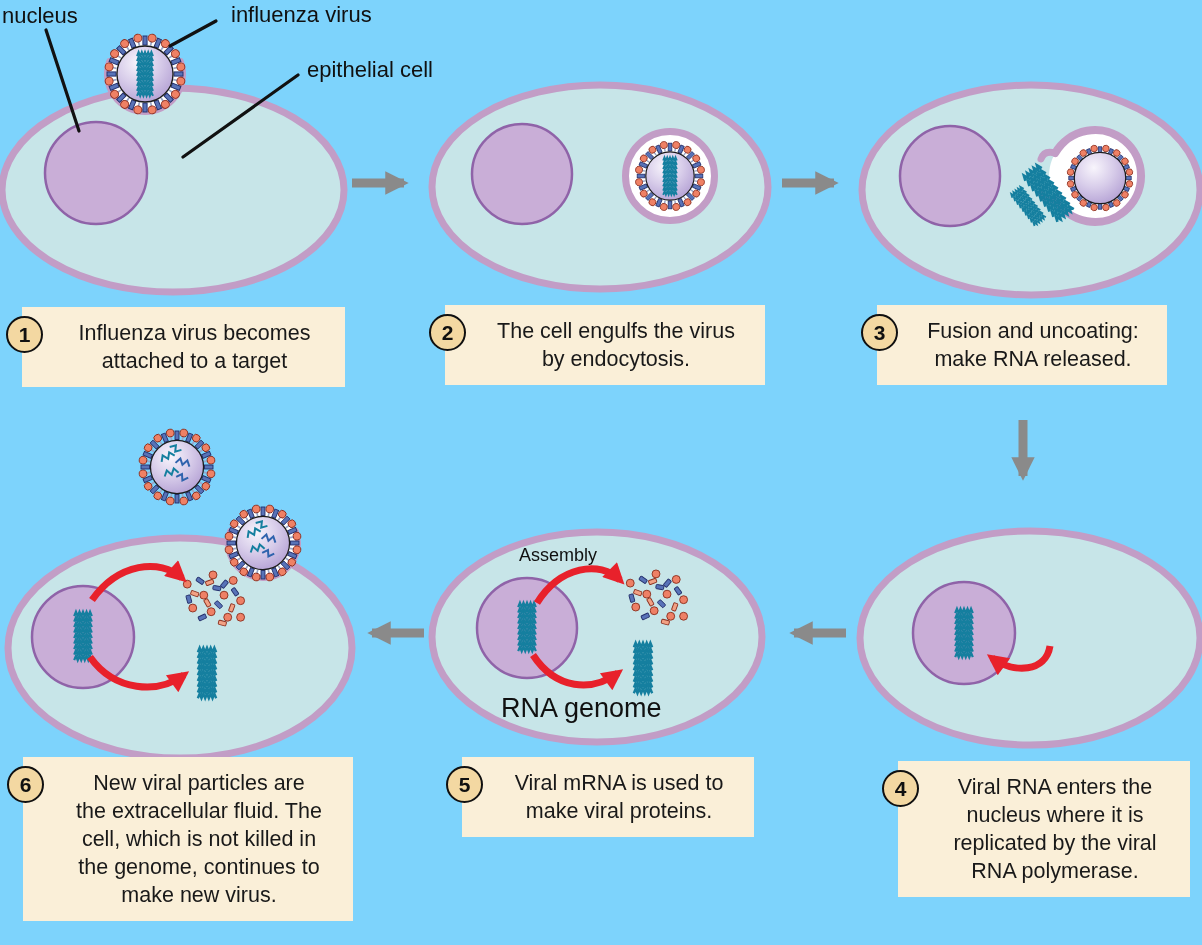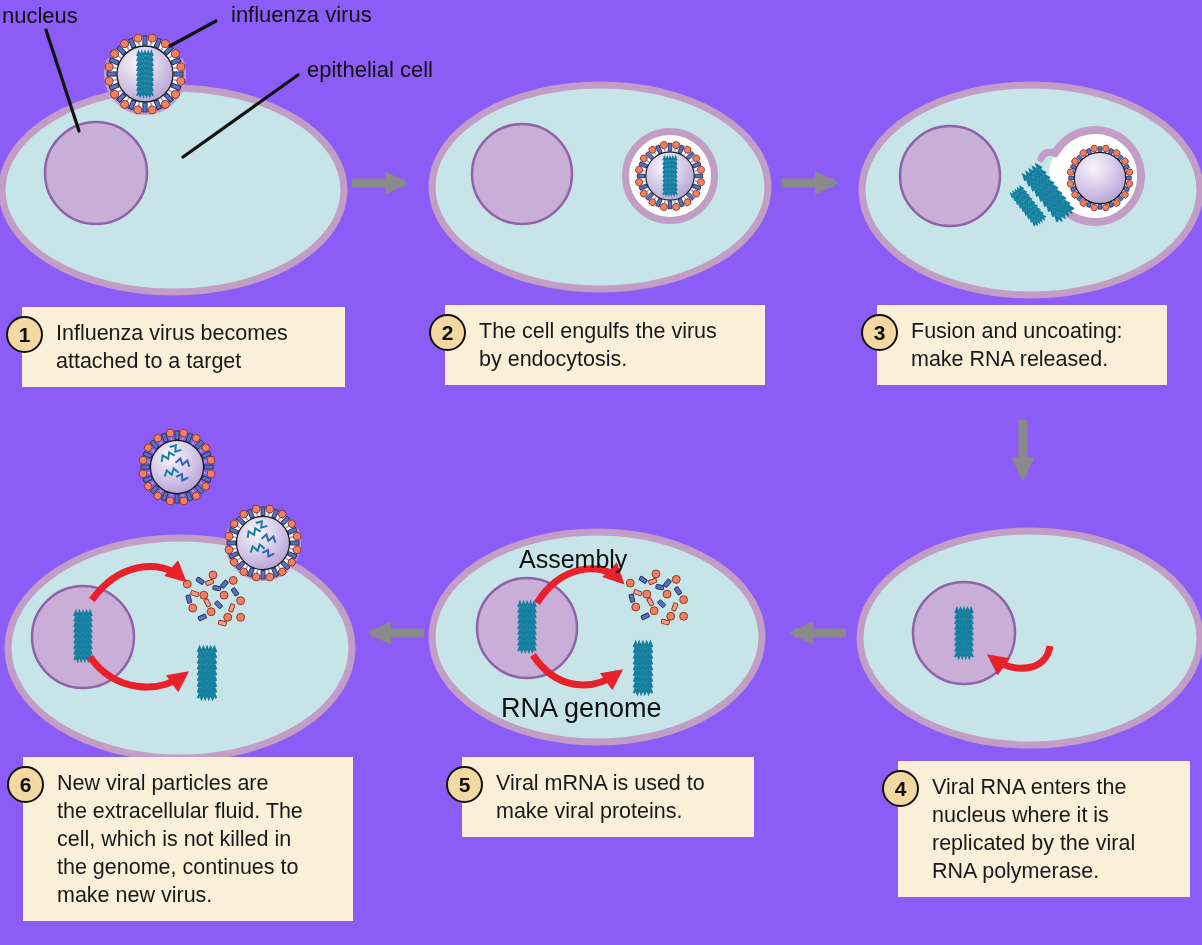--- a/index.html
+++ b/index.html
@@ -1,22 +1,22 @@
 <!DOCTYPE html>
 <html><head>
 <meta charset="utf-8">
 <style>
   html,body{margin:0;padding:0;background:#ffffff;}
-  .stage{position:relative;width:1202px;height:945px;background:#8b5cf6;
+  .stage{position:relative;width:1202px;height:945px;background:#7dd3fc;
          font-family:"Liberation Sans",sans-serif;overflow:hidden;}
   .art{position:absolute;left:0;top:0;}
   .lbl{position:absolute;font-size:22px;color:#101010;white-space:nowrap;}
   .cap{position:absolute;box-sizing:border-box;background:#faefd8;
        padding:12px 12px 12px 34px;font-size:21.5px;line-height:28px;color:#191919;}
-  .cap .line{white-space:nowrap;}
+  .cap .line{white-space:nowrap;text-align:center;}
   .cap .num{position:absolute;left:-16px;top:9px;width:33px;height:33px;
        border:2.5px solid #101010;border-radius:50%;background:#f3d8a2;
        display:flex;align-items:center;justify-content:center;
        font-weight:bold;font-size:21px;color:#101010;}
 </style>
 </head>
 <body>
 
 <div class="stage">
 
@@ -192,21 +192,21 @@
   <g stroke="#111111" stroke-width="3.2" stroke-linecap="round">
     <line x1="46" y1="30" x2="79" y2="131"></line>
     <line x1="216" y1="21" x2="170" y2="46"></line>
     <line x1="298" y1="75" x2="183" y2="157"></line>
   </g>
 </svg>
 
 <div class="lbl" style="left:2px;top:3px">nucleus</div>
 <div class="lbl" style="left:231px;top:2px">influenza virus</div>
 <div class="lbl" style="left:307px;top:57px">epithelial cell</div>
-<div class="lbl" style="left:519px;top:545px;font-size:25px">Assembly</div>
+<div class="lbl" style="left:519px;top:545px;font-size:18px">Assembly</div>
 <div class="lbl" style="left:501px;top:693px;font-size:27px">RNA genome</div>
 
 <div class="cap" style="left:22px;top:307px;width:323px">
   <span class="num">1</span>
   <div class="line">Influenza virus becomes</div>
   <div class="line">attached to a target</div>
 </div>
 
 <div class="cap" style="left:445px;top:305px;width:320px">
   <span class="num">2</span>

